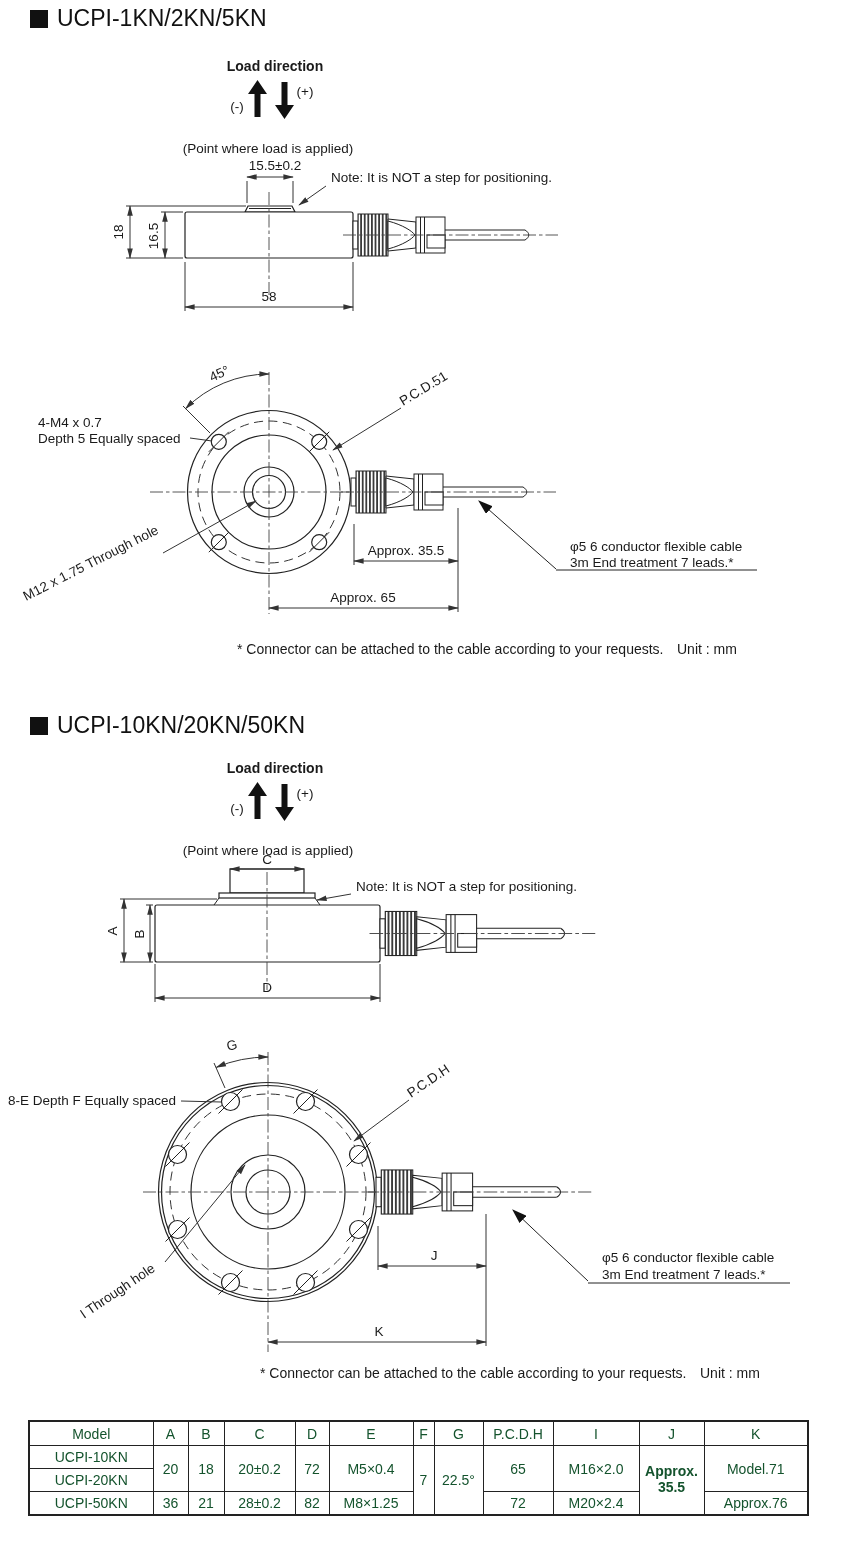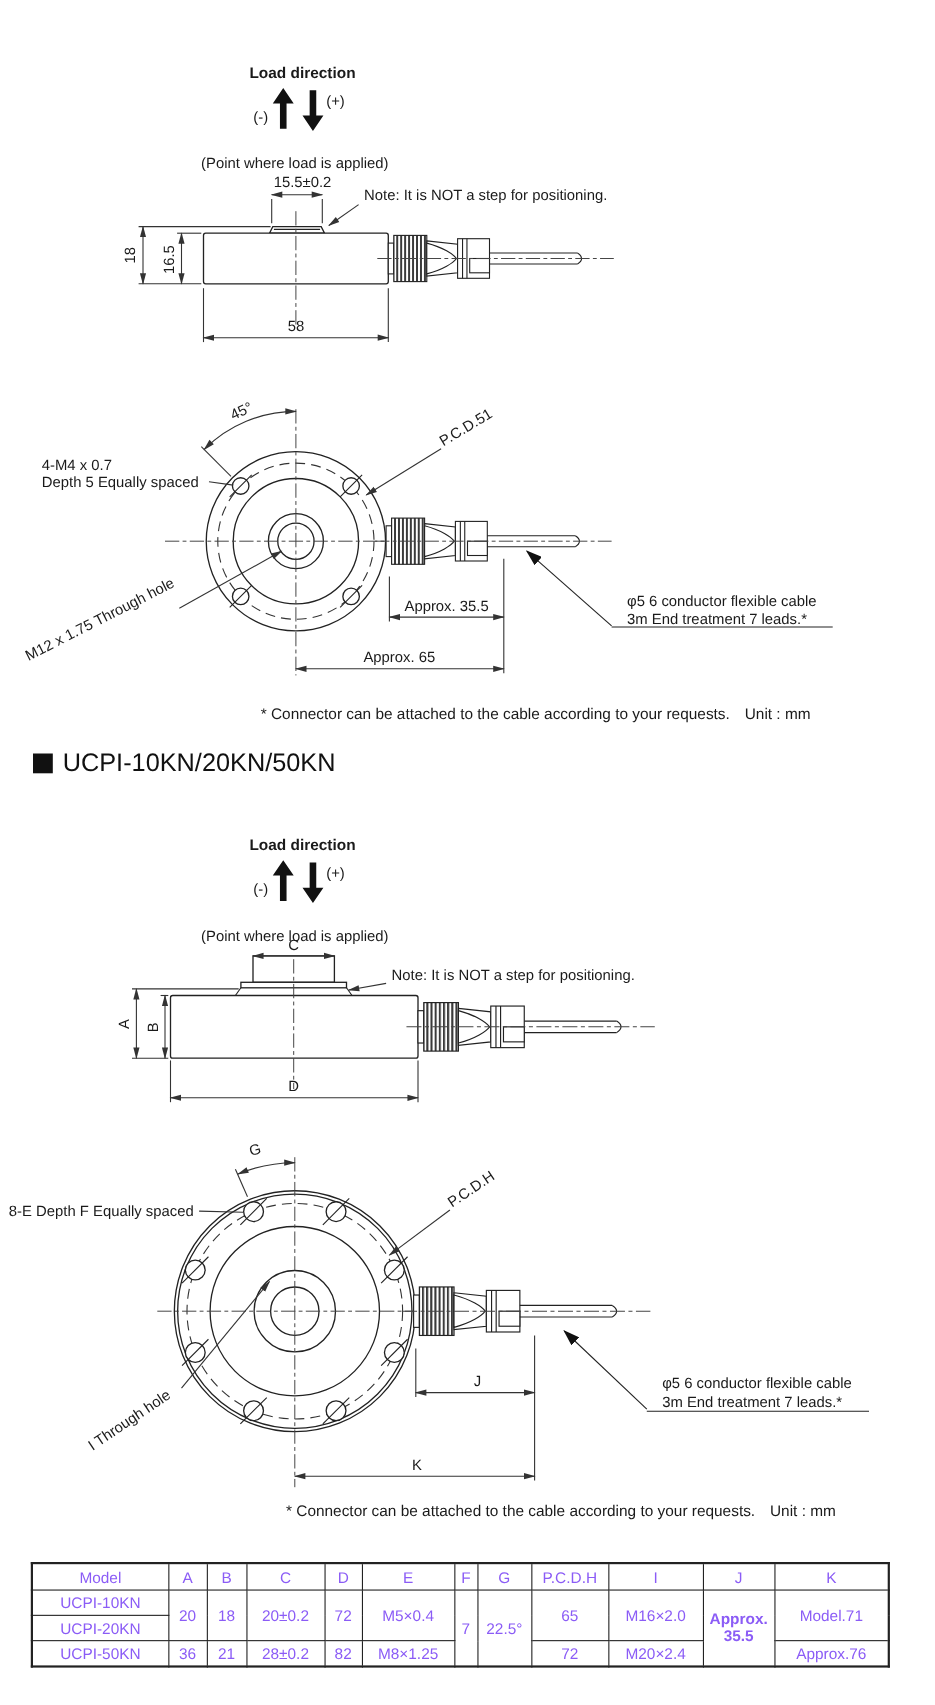--- a/index.html
+++ b/index.html
@@ -13,32 +13,36 @@
   .ln{stroke:#222;stroke-width:1;fill:none;}
   .cl{stroke:#444;stroke-width:0.9;fill:none;stroke-dasharray:13 3 3.5 3;}
   .pcdc{stroke:#333;stroke-width:1;fill:none;stroke-dasharray:9 5.5;}
   .dim{stroke:#333;stroke-width:1;fill:none;}
   .sec-head{position:absolute;left:30px;display:flex;align-items:center;gap:9px;}
   .sq{width:18px;height:18px;background:#111;display:inline-block;}
   .sec-title{font-size:23px;color:#111;}
   table.dims{position:absolute;left:28px;top:1420px;border-collapse:collapse;
              table-layout:fixed;width:779px;border:2px solid #222;}
   table.dims td{border:1px solid #222;text-align:center;vertical-align:middle;
-                font-size:14px;padding:0;color:#8b5cf6;margin-top:35px;}
+                font-size:14px;padding:0;color:#14532d;margin-top:35px;}
   table.dims tr.hrow td{height:23px;}
   table.dims tr.drow td{height:22px;}
   td.model-split{border-bottom:1px solid #999;}
   .prewrap{white-space:pre-line;line-height:1.12;font-weight:bold;}
 </style>
 </head>
 <body>
 
 <div class="page">
 
-  <div class="sec-head" style="top:680px">
+  <div class="sec-head" style="top:5px">
+    <span class="sq"></span>
+    <span class="sec-title">UCPI-1KN/2KN/5KN</span>
+  </div>
+  <div class="sec-head" style="top:712px">
     <span class="sq"></span>
     <span class="sec-title">UCPI-10KN/20KN/50KN</span>
   </div>
 
   <svg class="drawing-svg" width="850" height="1550" viewBox="0 0 850 1550">
     <defs>
       <pattern id="kn" width="3.6" height="6" patternUnits="userSpaceOnUse">
         <rect width="3.6" height="6" fill="#fff"></rect>
         <rect width="1.8" height="6" fill="#3a3a3a"></rect>
       </pattern>

